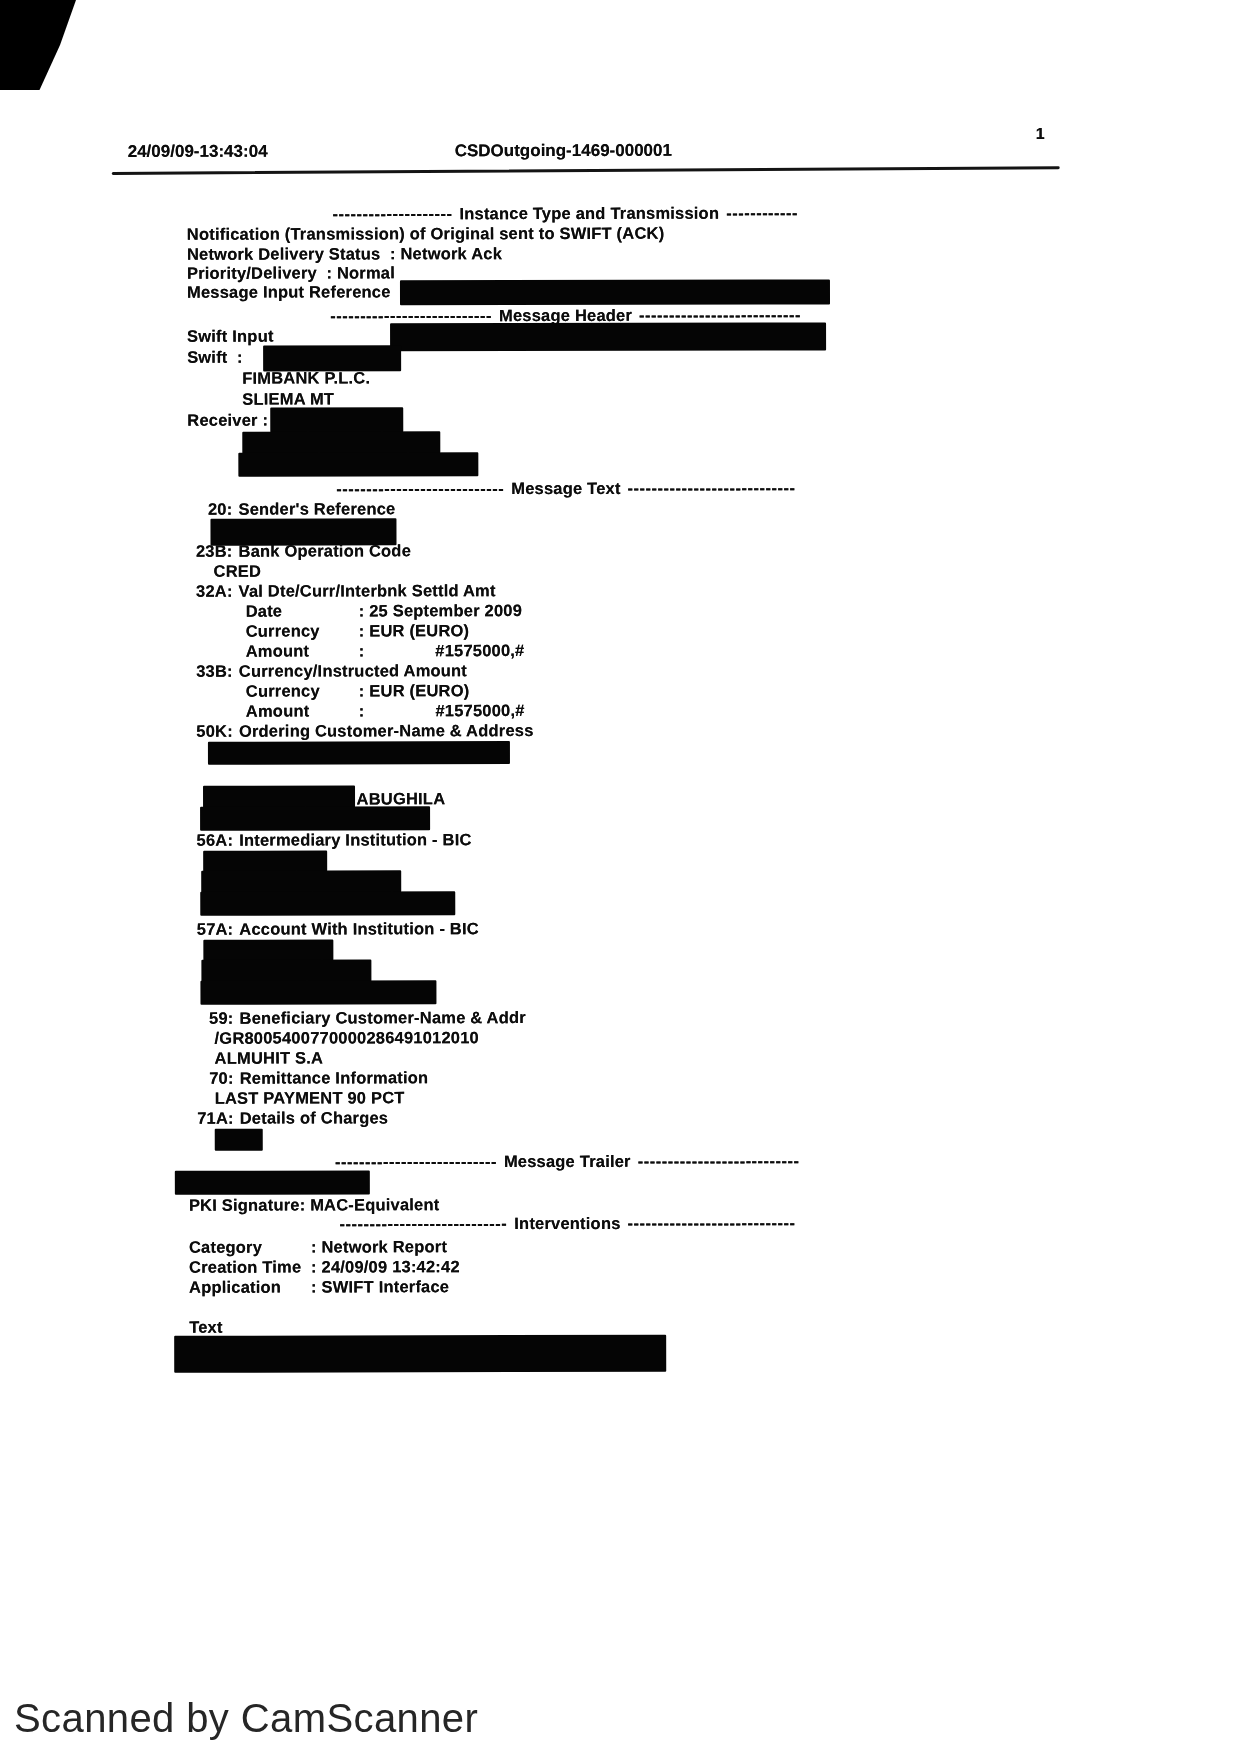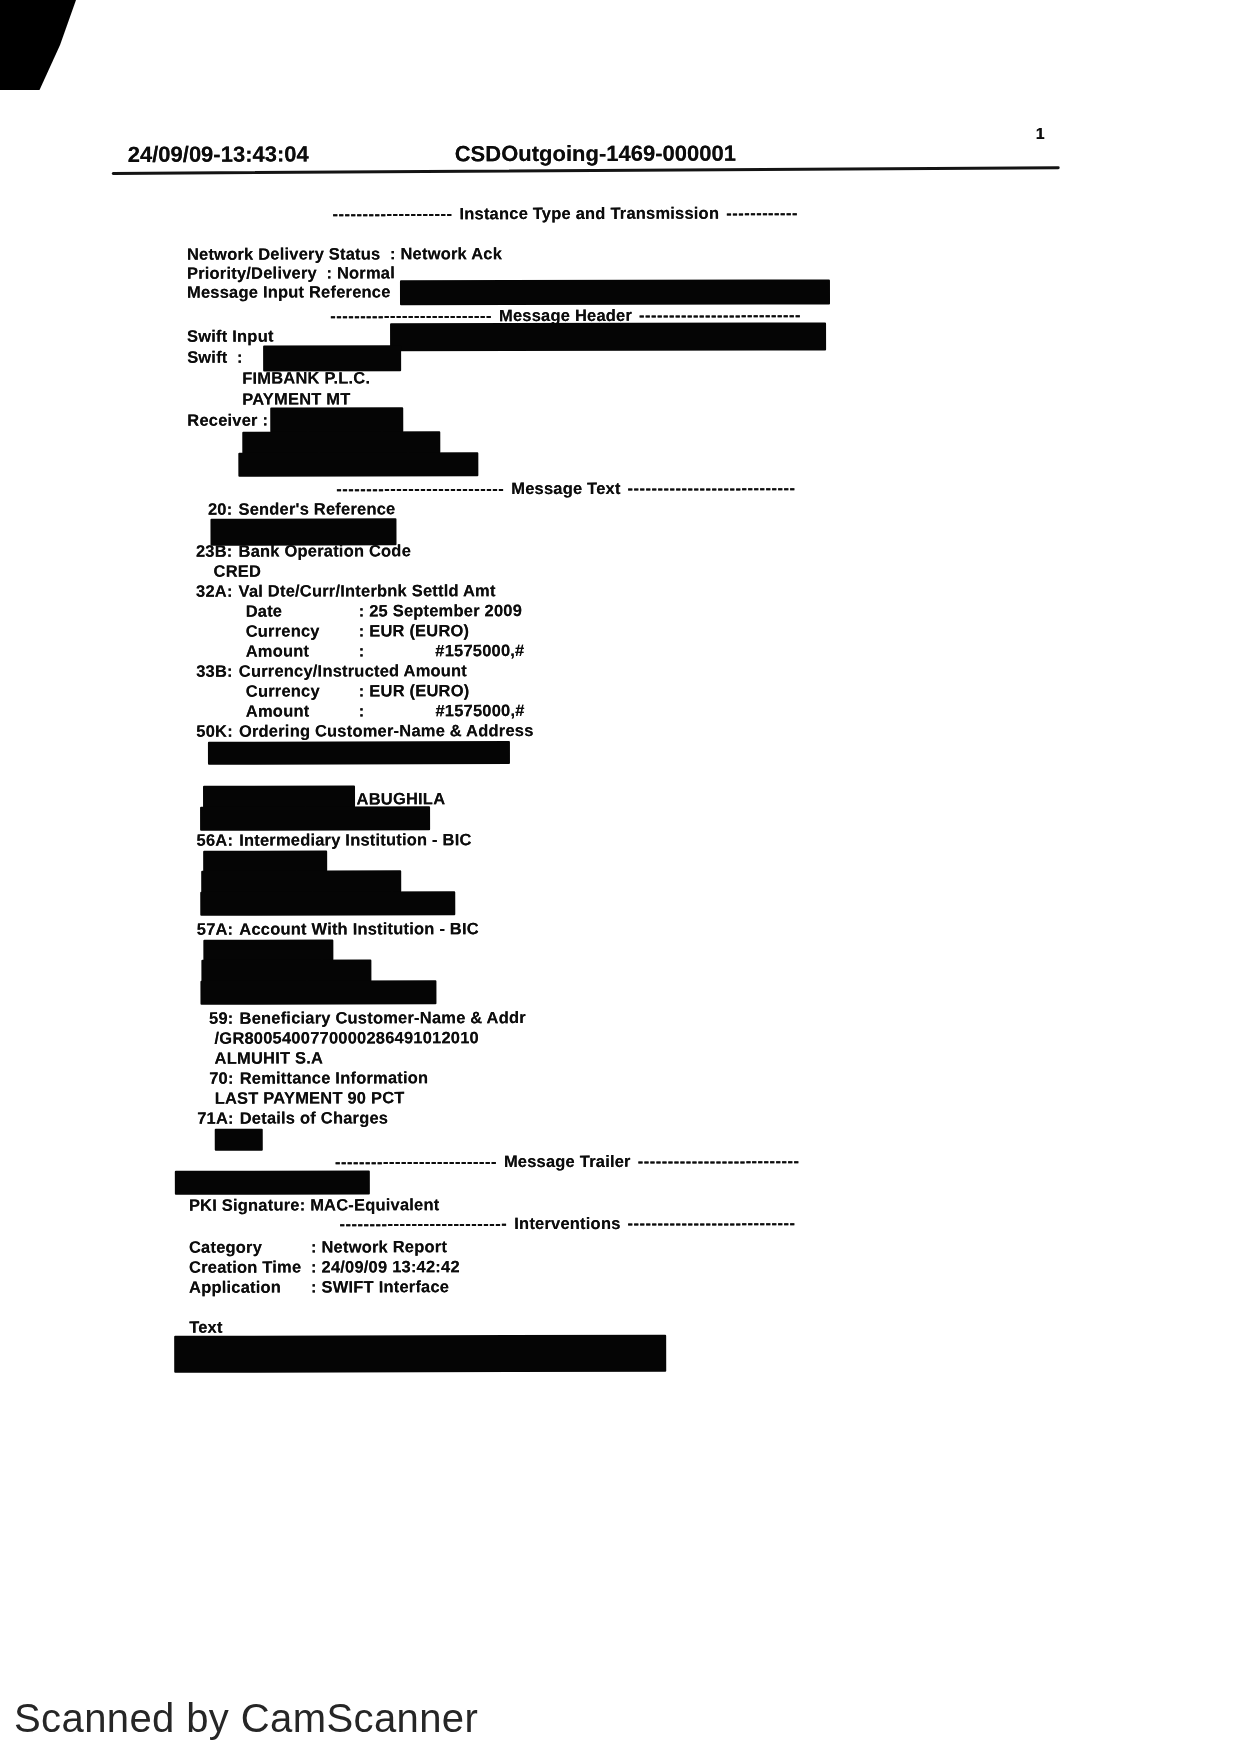--- a/index.html
+++ b/index.html
@@ -20,21 +20,21 @@
   .secline{
     position:absolute;left:297px;width:537px;display:flex;justify-content:center;align-items:center;
     gap:7px;font-size:16.5px;font-weight:700;white-space:pre;letter-spacing:0.2px;
     color:#0c0c0c;text-shadow:0 0 0.6px rgba(10,10,10,0.75);
   }
   .secline .dash{letter-spacing:0.5px;overflow:hidden;}
   .rule{position:absolute;left:112px;top:171px;width:948px;height:3px;background:#141414;
         transform:rotate(-0.22deg);transform-origin:left center;border-radius:2px;}
   .corner{position:absolute;left:0;top:0;width:76px;height:90px;background:#000;
           clip-path:polygon(0 0,100% 0,79% 50%,52% 100%,0 100%);}
-  .hdr{position:absolute;font-size:22px;font-weight:700;white-space:pre;color:#0c0c0c;
+  .hdr{position:absolute;font-size:17px;font-weight:700;white-space:pre;color:#0c0c0c;
        text-shadow:0 0 0.6px rgba(10,10,10,0.75);}
   #watermark{
     position:absolute;left:14px;top:1696px;font-size:40px;font-weight:400;color:#262626;
     font-family:"Liberation Sans","DejaVu Sans",sans-serif;letter-spacing:0.4px;
   }
 </style>
 </head>
 <body>
 
 <div id="page">
@@ -45,36 +45,37 @@
     <div class="hdr" style="left:128px;top:141px">24/09/09-13:43:04</div>
     <div class="hdr" style="left:455px;top:141px">CSDOutgoing-1469-000001</div>
     <div class="hdr" style="left:1036px;top:126px;font-size:16px">1</div>
     <div class="rule"></div>
 
     <div class="secline" style="top:204px">
       <span class="dash">--------------------</span>
       <span>Instance Type and Transmission</span>
       <span class="dash">------------</span>
     </div>
+    <div class="line" style="left:187px;top:224px">Notification (Transmission) of Original sent to SWIFT (ACK)</div>
     <div class="line" style="left:187px;top:244px">Network Delivery Status  : Network Ack</div>
     <div class="line" style="left:187px;top:263px">Priority/Delivery  : Normal</div>
     <div class="line" style="left:187px;top:282px">Message Input Reference</div>
     <div class="redact" style="left:400px;top:280px;width:430px;height:25px"></div>
 
     <div class="secline" style="top:306px">
       <span class="dash">---------------------------</span>
       <span>Message Header</span>
       <span class="dash">---------------------------</span>
     </div>
     <div class="line" style="left:187px;top:326px">Swift Input</div>
     <div class="redact" style="left:390px;top:323px;width:436px;height:28px"></div>
     <div class="line" style="left:187px;top:347px">Swift  :</div>
     <div class="redact" style="left:263px;top:345px;width:138px;height:26px"></div>
     <div class="line" style="left:242px;top:368px">FIMBANK P.L.C.</div>
-    <div class="line" style="left:242px;top:389px">PAYMENT MT</div>
+    <div class="line" style="left:242px;top:389px">SLIEMA MT</div>
     <div class="line" style="left:187px;top:410px">Receiver :</div>
     <div class="redact" style="left:270px;top:407px;width:133px;height:25px"></div>
     <div class="redact" style="left:242px;top:431px;width:198px;height:22px"></div>
     <div class="redact" style="left:238px;top:452px;width:240px;height:24px"></div>
 
     <div class="secline" style="top:479px">
       <span class="dash">----------------------------</span>
       <span>Message Text</span>
       <span class="dash">----------------------------</span>
     </div>

